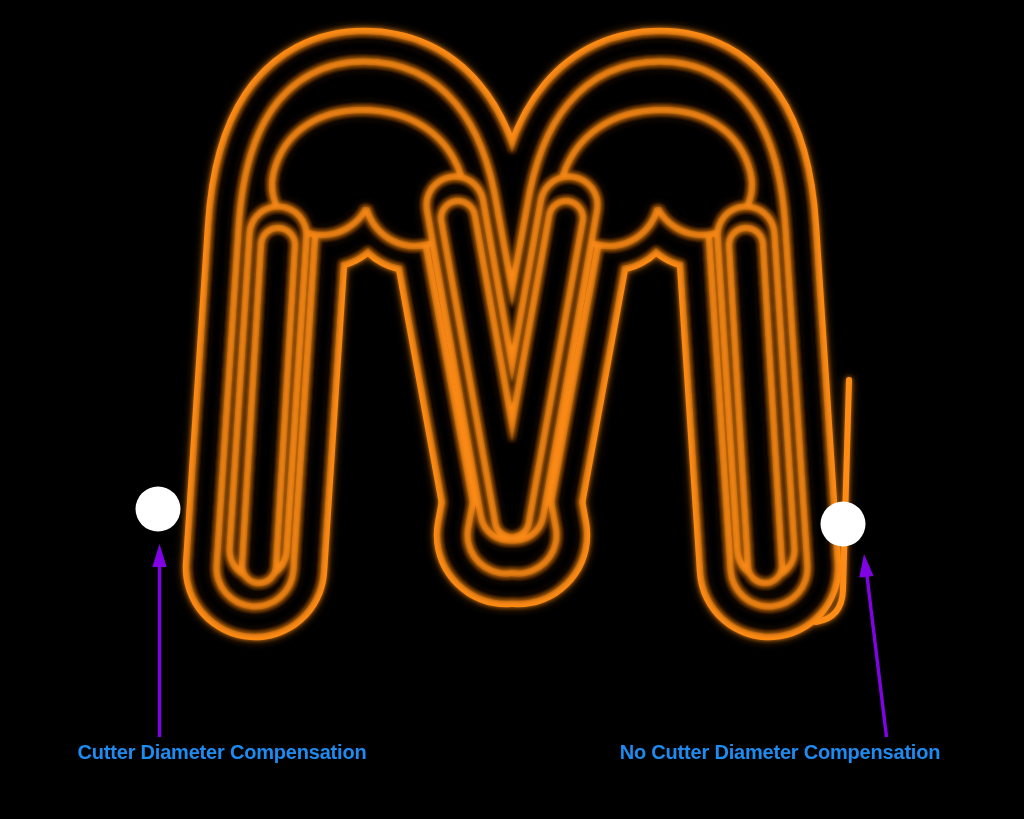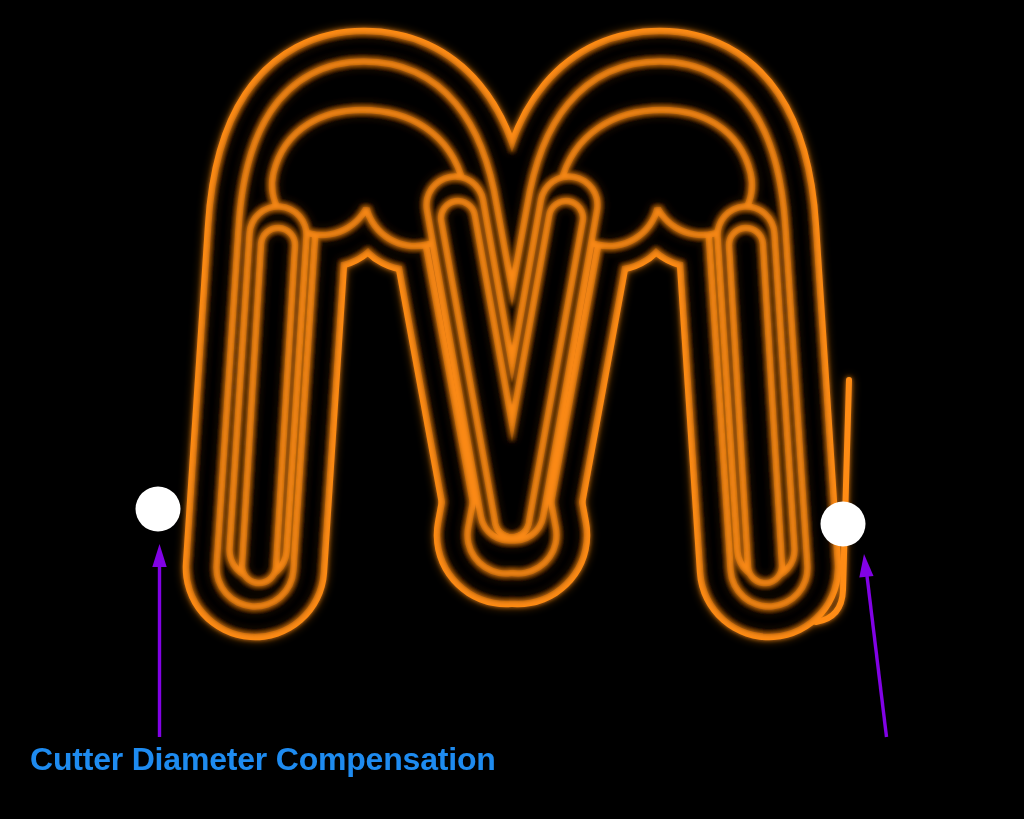--- a/index.html
+++ b/index.html
@@ -1,19 +1,19 @@
 <!DOCTYPE html>
 <html><head>
 <meta charset="utf-8">
 <style>
   html,body{margin:0;padding:0;background:#000;}
   #canvas{position:relative;width:1024px;height:819px;background:#000;overflow:hidden;
           font-family:"Liberation Sans","DejaVu Sans",sans-serif;}
   #art{position:absolute;left:0;top:0;}
-  .lbl{position:absolute;font-weight:bold;font-size:32px;letter-spacing:-0.2px;
+  .lbl{position:absolute;font-weight:bold;font-size:20px;letter-spacing:-0.2px;
        text-align:center;white-space:nowrap;}
 </style>
 </head>
 <body>
 
 <div id="canvas">
 
   <svg id="art" width="1024" height="819" viewBox="0 0 1024 819" aria-label="M">
     <defs>
       <filter id="glowBig" x="-20%" y="-20%" width="140%" height="140%">
@@ -70,14 +70,15 @@
       <polygon points="159.5,544 152.3,567 166.7,567" fill="#8202E6"></polygon>
     </g>
     <g>
       <line x1="867" y1="576" x2="886.5" y2="737" stroke-width="3.4" stroke="#8202E6"></line>
       <polygon points="864,554 859.3,577.6 873.5,575.9" fill="#8202E6"></polygon>
     </g>
   </svg>
 
   <div class="lbl" style="left: 30px; top: 741px; width: 384px; color: rgb(30, 139, 240);">Cutter Diameter Compensation</div>
 
+  <div class="lbl" style="left: 568px; top: 741px; width: 424px; color: rgb(30, 139, 240);">No Cutter Diameter Compensation</div>
 
 </div>
 
 </body></html>

